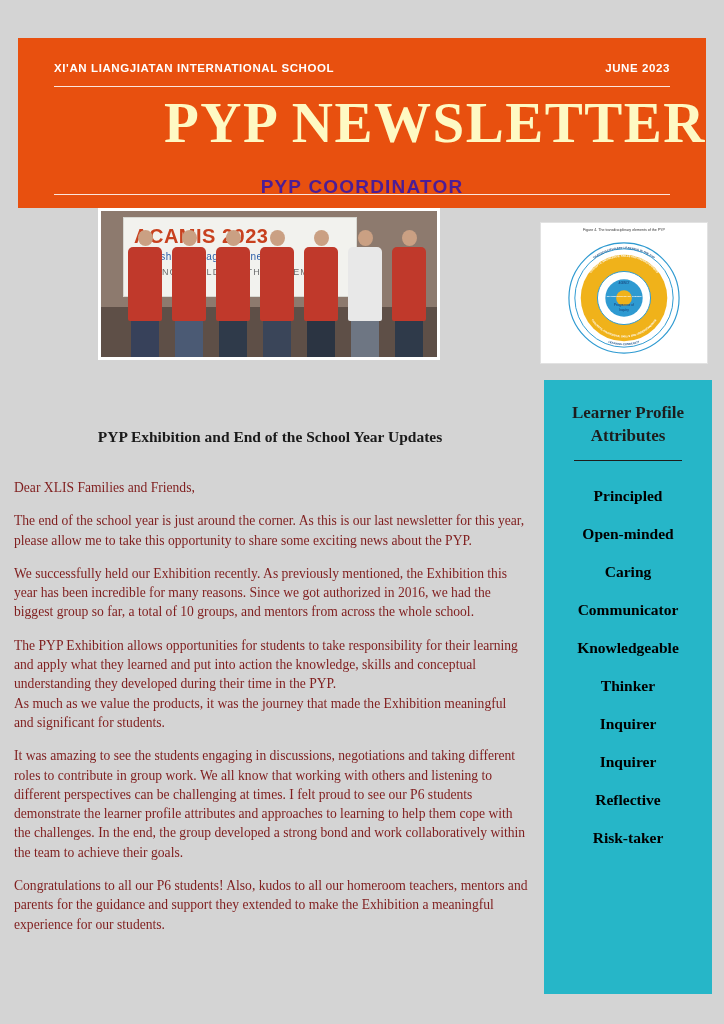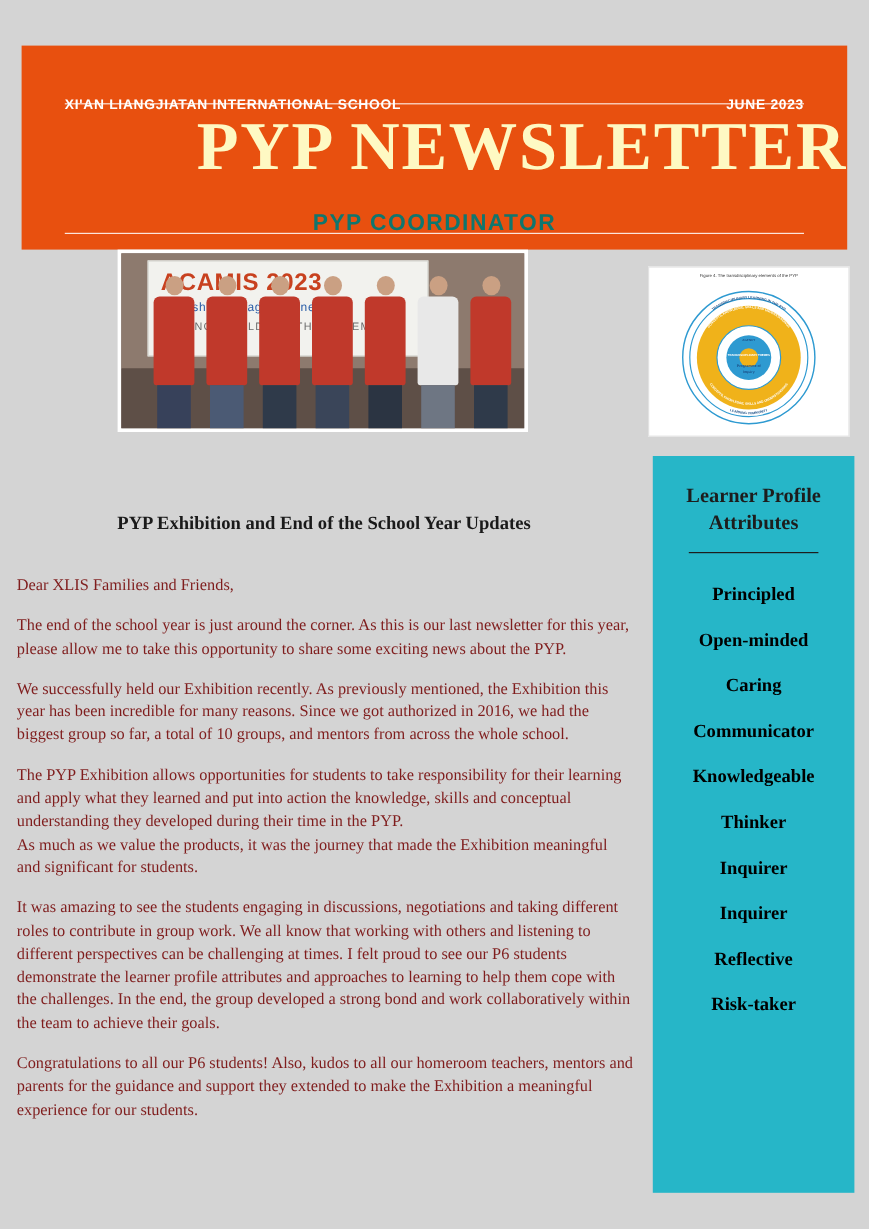--- a/index.html
+++ b/index.html
@@ -37,21 +37,20 @@
     top: 24px;
     right: 36px;
     display: flex;
     justify-content: space-between;
     align-items: baseline;
     color: #ffffff;
     font-family: "Liberation Sans", sans-serif;
     font-weight: bold;
     font-size: 11.5px;
     letter-spacing: 0.6px;
-    margin-top: 20px;
   }
   .header-rule {
     position: absolute;
     left: 36px;
     right: 36px;
     height: 1px;
     background: rgba(255,255,255,0.85);
   }
   .rule-top { top: 48px; }
   .rule-bottom { top: 156px; }
@@ -67,21 +66,21 @@
     font-size: 57px;
     letter-spacing: 1.5px;
     line-height: 1;
   }
   .header-sub {
     position: absolute;
     left: 0;
     right: 0;
     top: 168px;
     text-align: center;
-    color: #0f766e;
+    color: #4c1d95;
     font-family: "Liberation Sans", sans-serif;
     font-weight: bold;
     font-size: 19px;
     letter-spacing: 1.2px;
   }
 
   
   .photo {
     position: absolute;
     left: 98px;

